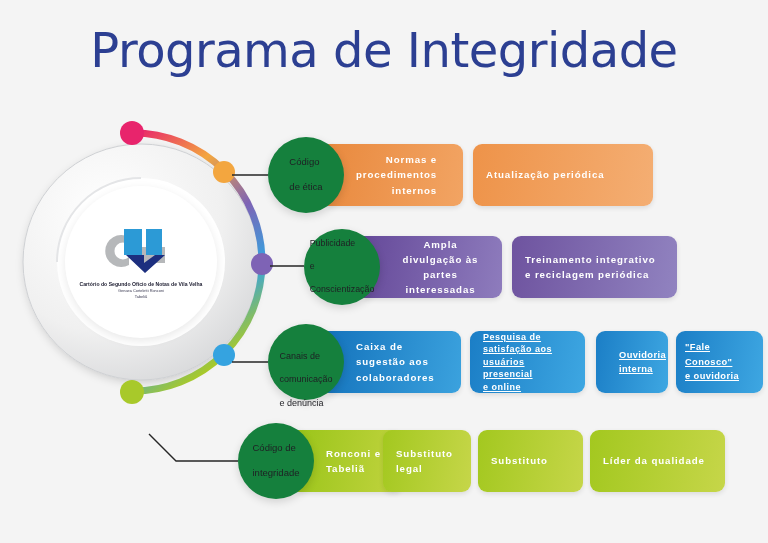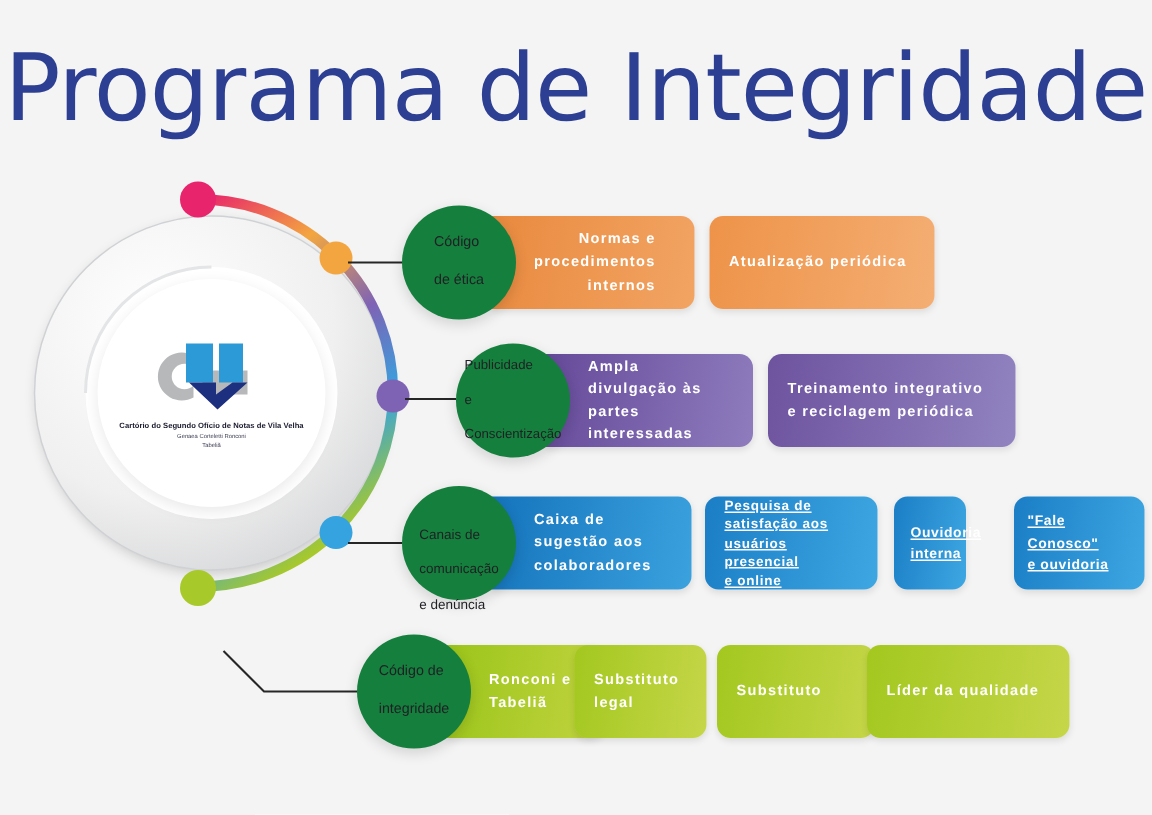--- a/index.html
+++ b/index.html
@@ -18,21 +18,21 @@
     overflow: hidden;
   }
 
   
   #page-title {
     position: absolute;
     left: 0;
     top: 22px;
     width: 768px;
     text-align: center;
-    font-size: 62px;
+    font-size: 48px;
     font-weight: 400;
     letter-spacing: -0.5px;
     color: #2c3f92;
     font-family: "DejaVu Sans", sans-serif;
     white-space: nowrap;
   }
 
   
   #ring-wrap {
     position: absolute;
@@ -116,21 +116,21 @@
     letter-spacing: 0.9px;
     line-height: 1.55;
     box-sizing: border-box;
     padding: 0 13px;
     box-shadow: 0 2px 5px rgba(0,0,0,0.10);
   }
   .pill.first { border-radius: 0 9px 9px 0; padding-left: 28px; }
 
   .or1 { background: linear-gradient(100deg,#e98a3f 0%,#f2a463 100%); text-align: right; }
   .or2 { background: linear-gradient(100deg,#ee9349 0%,#f4ae73 100%); }
-  .pu1 { background: linear-gradient(100deg,#664a9a 0%,#8e7cbd 100%); }
+  .pu1 { background: linear-gradient(100deg,#664a9a 0%,#8e7cbd 100%); text-align: center; }
   .pu2 { background: linear-gradient(100deg,#6e539f 0%,#9183c0 100%); }
   .bl1 { background: linear-gradient(100deg,#1574bd 0%,#3ba2de 100%); }
   .bl2 { background: linear-gradient(100deg,#1b7ec6 0%,#3ea7e2 100%); text-decoration: underline; }
   .gr1 { background: linear-gradient(100deg,#9bc51a 0%,#c2d440 100%); }
   .gr2 { background: linear-gradient(100deg,#a3c81f 0%,#c6d649 100%); }
 
   .connector {
     position: absolute;
     stroke: #262626;
     stroke-width: 1.4px;
@@ -206,21 +206,21 @@
 
   <div class="row" style="left:268px; top:144px; width:500px;">
     <div class="row-items">
       <div class="pill first or1" style="left:60px; width:135px;">
         <span>
           <span>Normas e</span><br>
           <span>procedimentos</span><br>
           <span>internos</span>
         </span>
       </div>
-      <div class="pill or2" style="left:205px; width:150px;">
+      <div class="pill or2" style="left:205px; width:180px;">
         <span>Atualização periódica</span>
       </div>
       <div class="node-circle" style="left:0px;">
         <span>
           <span>Código</span><br>
           <span>de ética</span>
         </span>
       </div>
     </div>
   </div>
@@ -259,21 +259,21 @@
         </span>
       </div>
       <div class="pill bl2" style="left:202px; width:115px;">
         <span style="font-size:9px; letter-spacing:0.5px; line-height:1.4;">
           <span>Pesquisa de</span><br>
           <span>satisfação aos</span><br>
           <span>usuários presencial</span><br>
           <span>e online</span>
         </span>
       </div>
-      <div class="pill bl2" style="left:328px; width:48px; padding:0 11px;">
+      <div class="pill bl2" style="left:328px; width:72px; padding:0 23px;">
         <span style="font-size:9.3px; letter-spacing:0.4px;">
           <span>Ouvidoria</span><br>
           <span>interna</span>
         </span>
       </div>
       <div class="pill bl2" style="left:408px; width:87px; padding:0 9px;">
         <span style="font-size:9.3px; letter-spacing:0.4px;">
           <span>"Fale</span><br>
           <span>Conosco"</span><br>
           <span>e ouvidoria</span>
@@ -299,21 +299,21 @@
       </div>
       <div class="pill gr2" style="left:145px; width:88px;">
         <span>
           <span>Substituto</span><br>
           <span>legal</span>
         </span>
       </div>
       <div class="pill gr2" style="left:240px; width:105px;">
         <span>Substituto</span>
       </div>
-      <div class="pill gr2" style="left:340px; width:135px;">
+      <div class="pill gr2" style="left:352px; width:135px;">
         <span>Líder da qualidade</span>
       </div>
       <div class="node-circle" style="left:0px;">
         <span>
           <span>Código de</span><br>
           <span>integridade</span>
         </span>
       </div>
     </div>
   </div>

